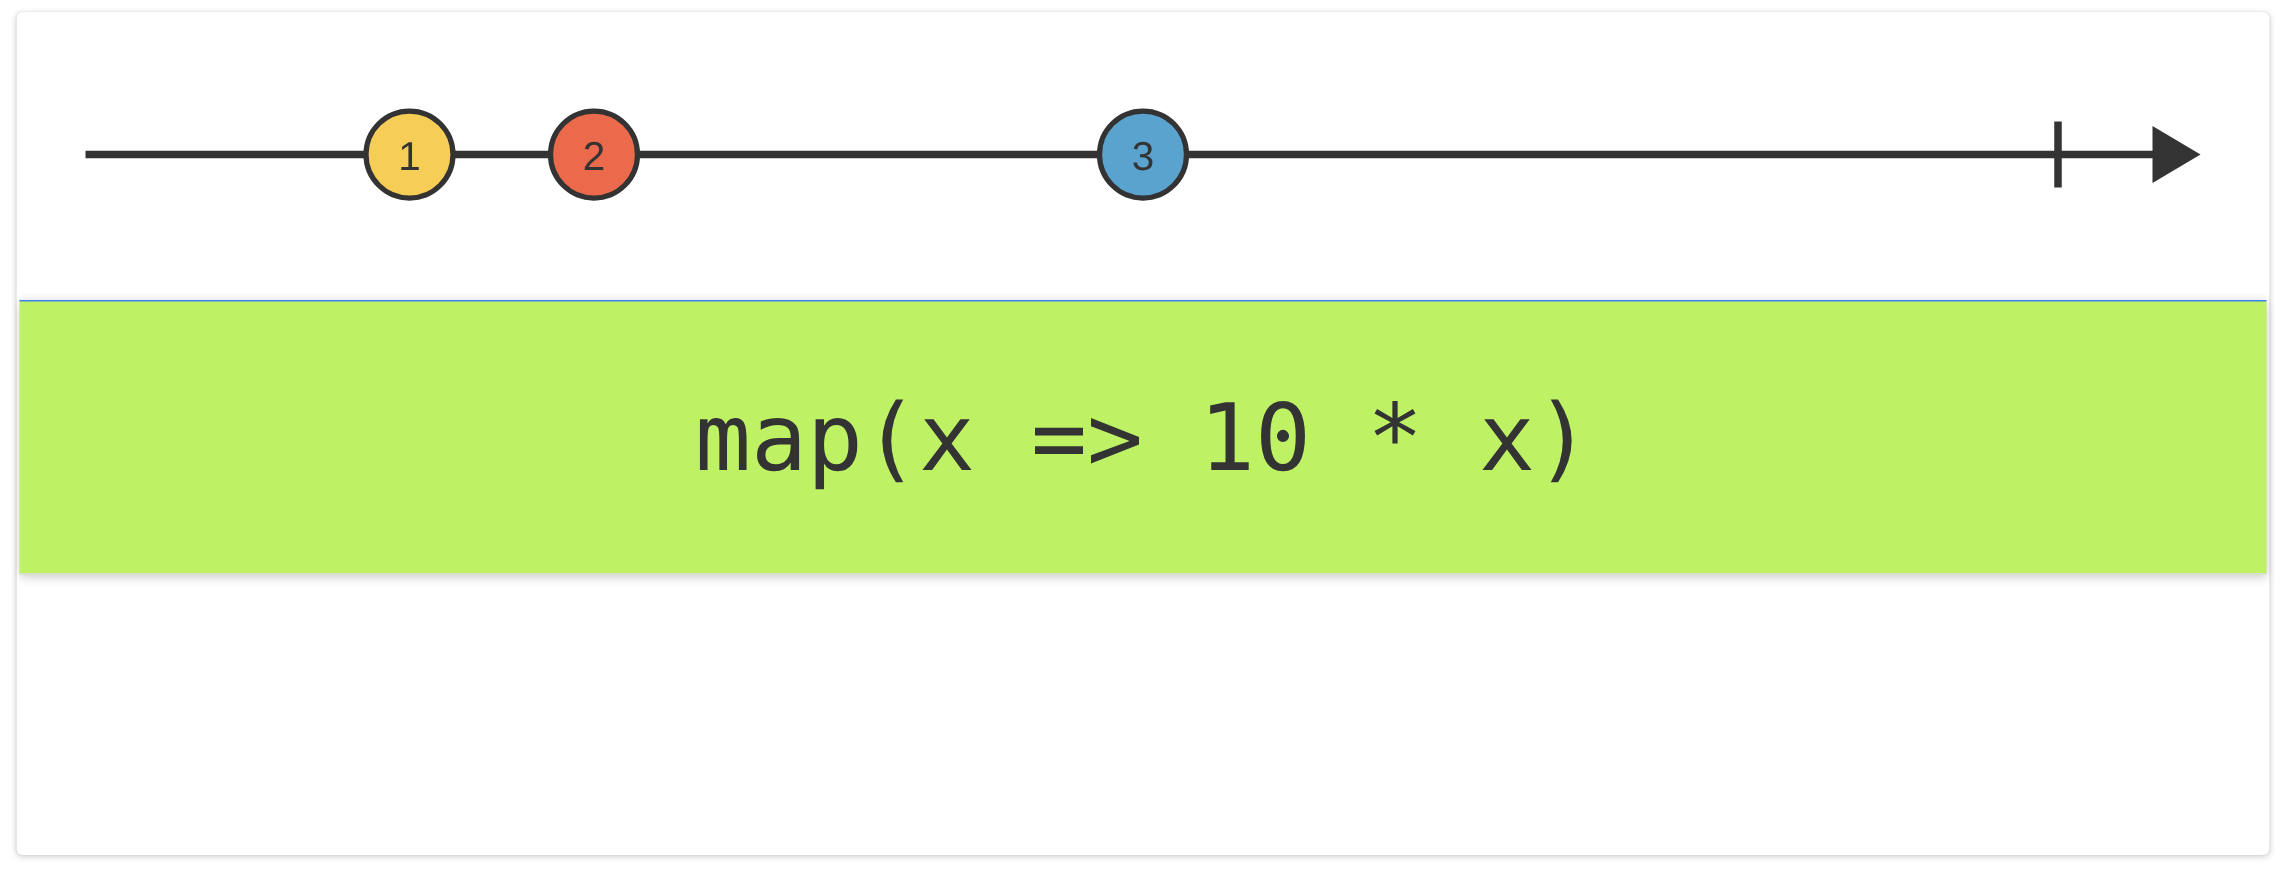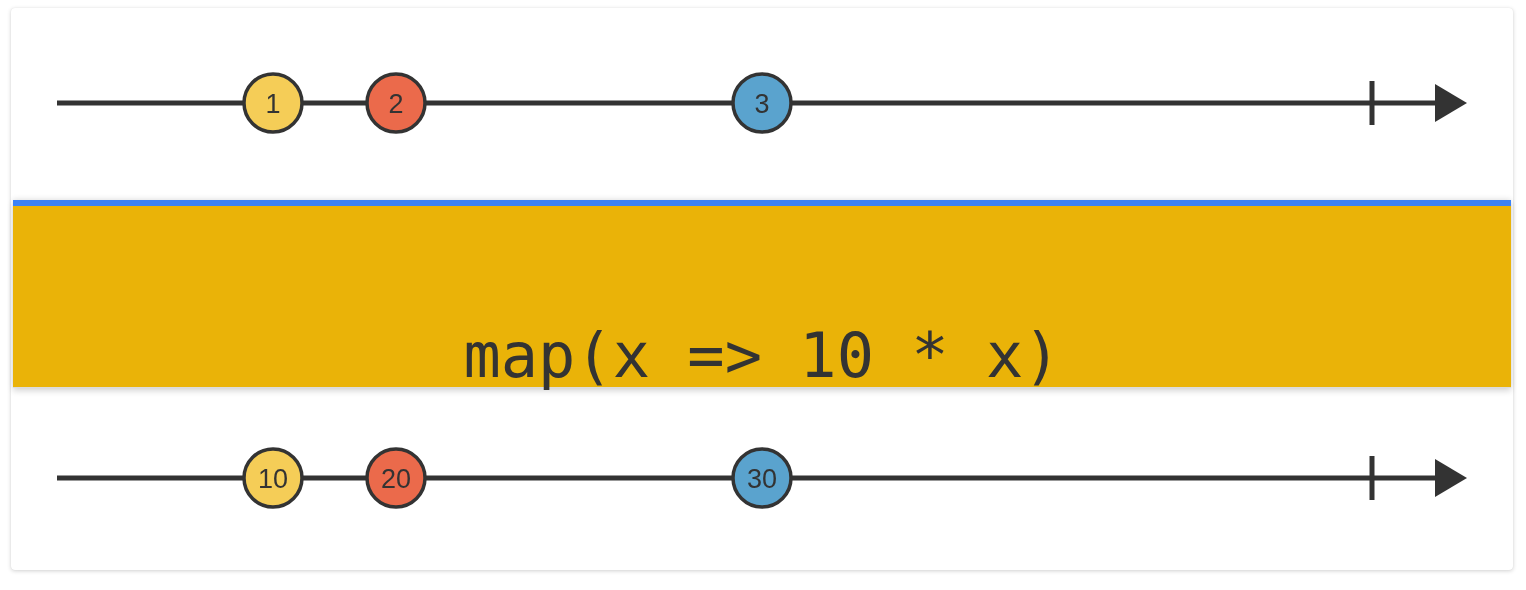--- a/index.html
+++ b/index.html
@@ -52,27 +52,27 @@
     display: block;
   }
 
   
   .operator-panel {
     position: absolute;
     left: 13px;
     top: 200px;
     width: 1498px;
     height: 181px;
-    background: #eab308;
-    border-top: 6px solid #3b82f6;
+    background: #bef264;
+    border-top: 1px solid #3b82f6;
     border-bottom: 1px solid #dcdcdc;
     box-shadow: 0 3px 6px rgba(0,0,0,0.16),
                 0 -2px 5px rgba(0,0,0,0.07);
     display: flex;
-    align-items: flex-end;
+    align-items: center;
     justify-content: center;
     z-index: 5;
   }
 
   .operator-label {
     font-family: "DejaVu Sans Mono", monospace;
     font-size: 62px;
     line-height: 1;
     color: #333333;
     letter-spacing: 0px;
@@ -115,39 +115,20 @@
           <text class="marble-label" x="385" y="96">2</text>
         </g>
 
         <g>
           <circle cx="751" cy="95" r="29" fill="#5AA3CE" stroke="#333333" stroke-width="3.5"></circle>
           <text class="marble-label" x="751" y="96">3</text>
         </g>
       </svg>
     </div>
 
-    <div class="timeline-row result">
-      <svg class="timeline-svg" width="1502" height="190" viewBox="0 0 1502 190">
-        <line x1="46" y1="95" x2="1440" y2="95" stroke="#333333" stroke-width="5" stroke-linecap="butt"></line>
-        <line x1="1361" y1="73" x2="1361" y2="117" stroke="#333333" stroke-width="5" stroke-linecap="butt"></line>
-        <polygon points="1424,76 1456,95 1424,114" fill="#333333"></polygon>
-        <g>
-          <circle cx="262" cy="95" r="29" fill="#F5CD57" stroke="#333333" stroke-width="3.5"></circle>
-          <text class="marble-label" x="262" y="96">10</text>
-        </g>
-        <g>
-          <circle cx="385" cy="95" r="29" fill="#EB6A4B" stroke="#333333" stroke-width="3.5"></circle>
-          <text class="marble-label" x="385" y="96">20</text>
-        </g>
-        <g>
-          <circle cx="751" cy="95" r="29" fill="#5AA3CE" stroke="#333333" stroke-width="3.5"></circle>
-          <text class="marble-label" x="751" y="96">30</text>
-        </g>
-      </svg>
-    </div>
 
   </div>
 
   <div class="operator-panel">
     <div class="operator-label">map(x =&gt; 10 * x)</div>
   </div>
 
 </div>
 
 </body></html>

